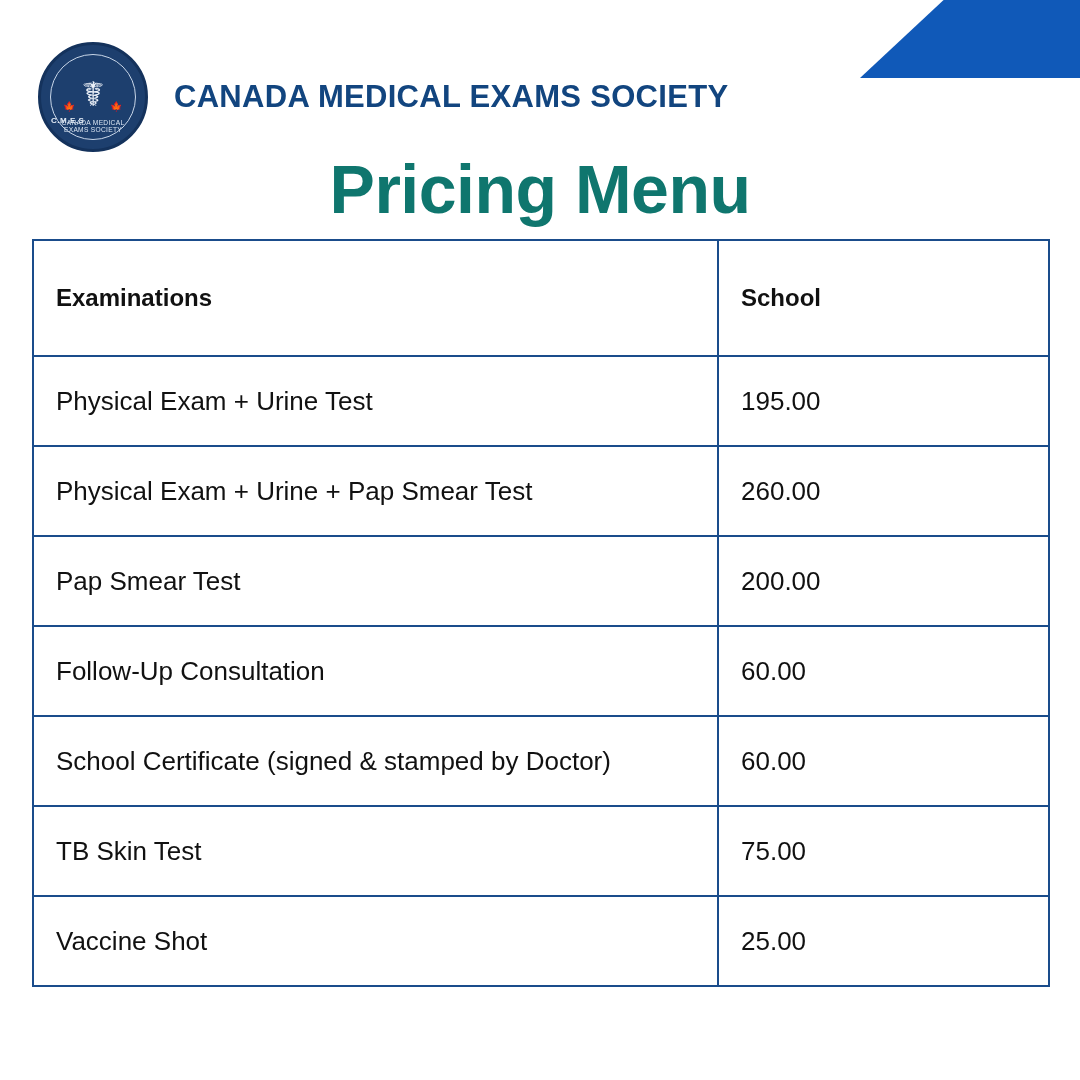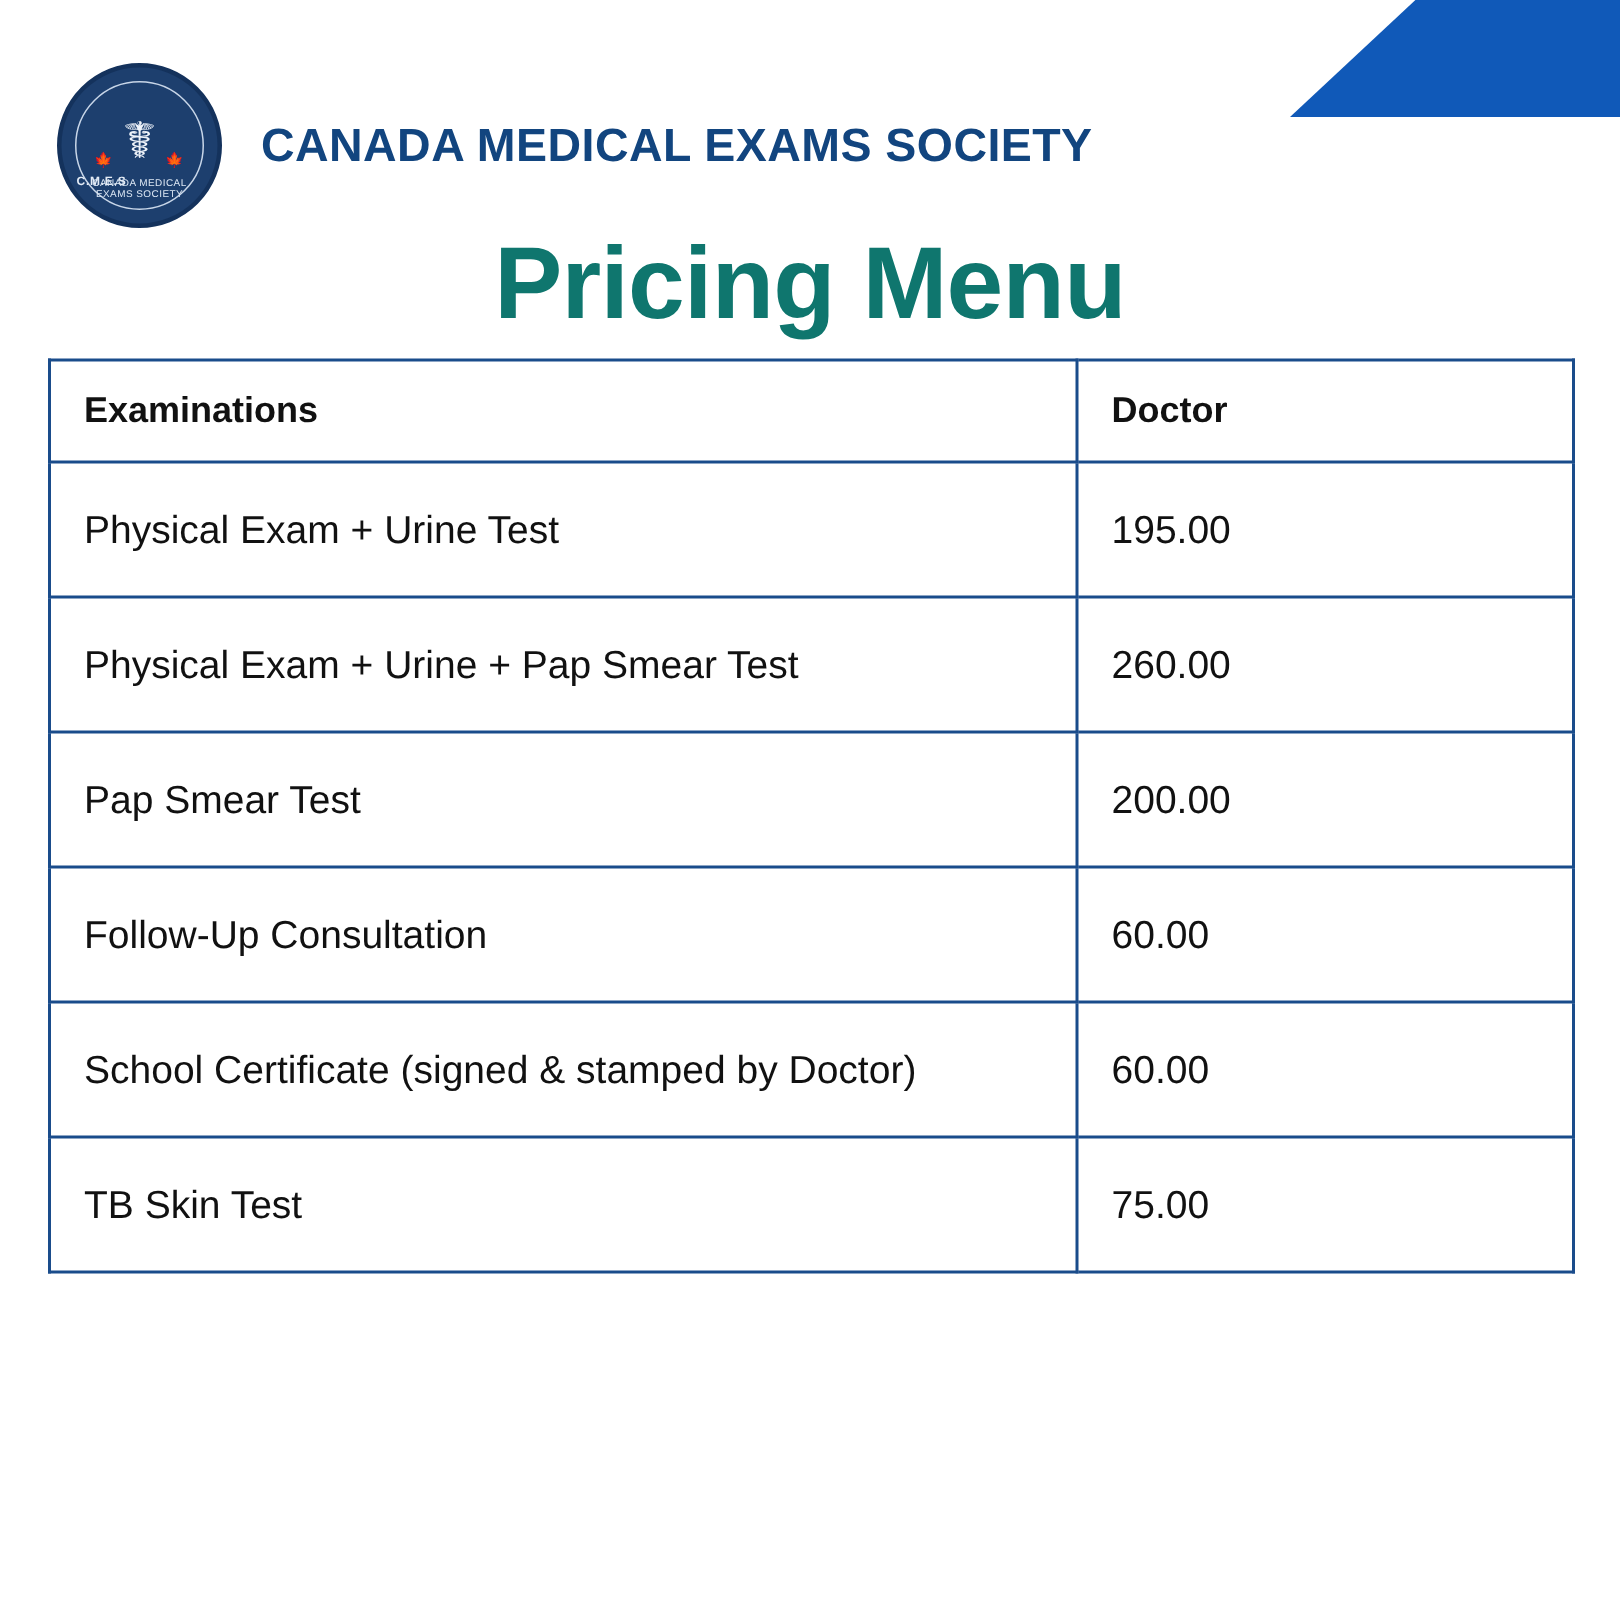--- a/index.html
+++ b/index.html
@@ -127,21 +127,21 @@
     border: 2px solid #1a4c8b;
     padding: 0 22px;
     height: 90px;
     vertical-align: middle;
     text-align: left;
     color: #111111;
   }
   table.pricing th {
     font-size: 24px;
     font-weight: bold;
-    height: 68px;
+    height: 116px;
   }
   table.pricing td {
     font-size: 26px;
     font-weight: normal;
   }
 </style>
 </head>
 <body>
 
 <div class="page">
@@ -165,21 +165,21 @@
 
   <div class="table-wrap">
     <table class="pricing">
       <colgroup>
           <col class="c1">
           <col class="c2">
         </colgroup>
       <thead>
         <tr>
           <th>Examinations</th>
-          <th>Doctor</th>
+          <th>School</th>
         </tr>
       </thead>
       <tbody>
         <tr>
           <td>Physical Exam + Urine Test</td>
           <td>195.00</td>
         </tr>
         <tr>
           <td>Physical Exam + Urine + Pap Smear Test</td>
           <td>260.00</td>
@@ -192,18 +192,22 @@
           <td>Follow-Up Consultation</td>
           <td>60.00</td>
         </tr>
         <tr>
           <td>School Certificate (signed &amp; stamped by Doctor)</td>
           <td>60.00</td>
         </tr>
         <tr>
           <td>TB Skin Test</td>
           <td>75.00</td>
+        </tr>
+        <tr>
+          <td>Vaccine Shot</td>
+          <td>25.00</td>
         </tr>
       </tbody>
     </table>
   </div>
 
 </div>
 
 </body></html>

